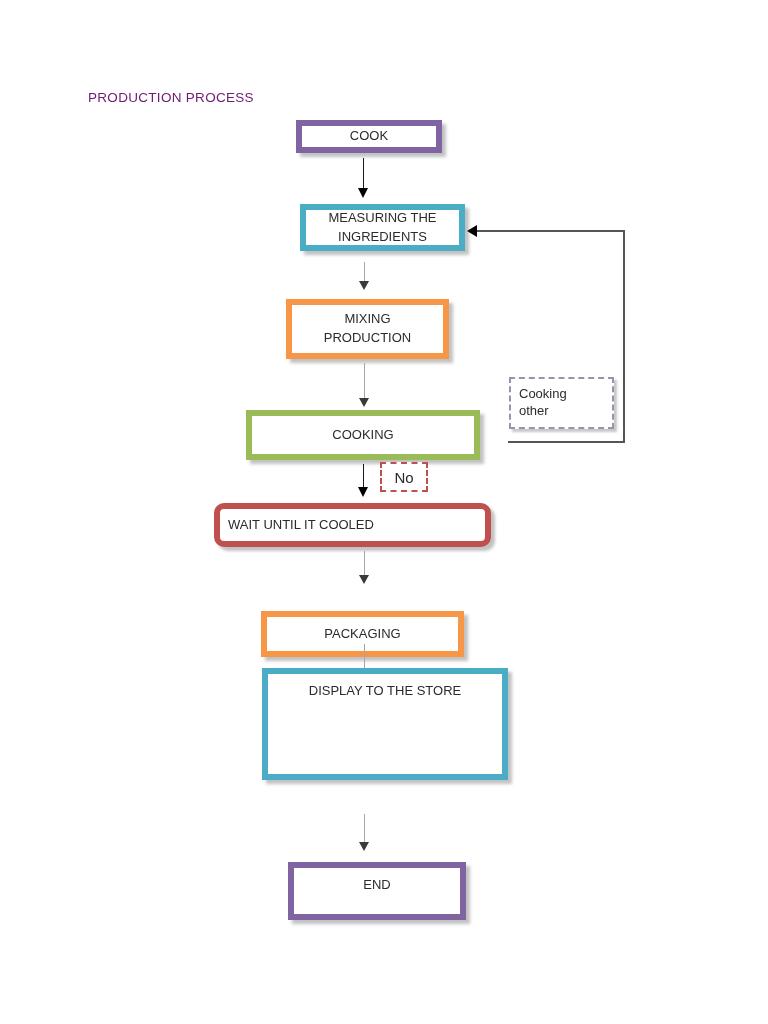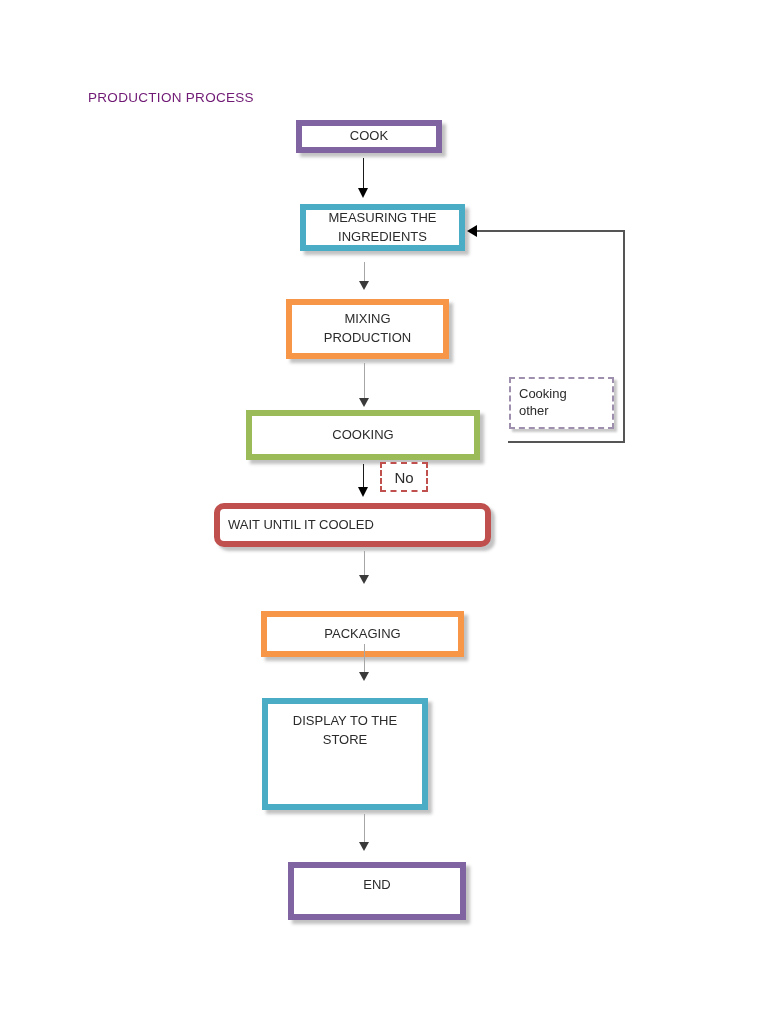--- a/index.html
+++ b/index.html
@@ -163,21 +163,21 @@
   <div class="conn vline-light" style="left:364px; top:551px; height:28px;"></div>
   <div class="arrowhead-down light" style="left:359px; top:575px;"></div>
 
   <div class="node center-mid" style="left:261px; top:594px; width:203px; height:46px; border-color:#F79646;margin-top:17px;">
     <span class="node-label">PACKAGING</span>
   </div>
 
   <div class="conn vline-light" style="left:364px; top:644px; height:32px;"></div>
   <div class="arrowhead-down light" style="left:359px; top:672px;"></div>
 
-  <div class="node center-top" style="left:262px; top:698px; width:166px; height:112px; border-color:#4BACC6;">
+  <div class="node center-top" style="left:262px; top:668px; width:246px; height:112px; border-color:#4BACC6;">
     <span class="node-label">DISPLAY TO THE STORE</span>
   </div>
 
   <div class="conn vline-light" style="left:364px; top:814px; height:32px;"></div>
   <div class="arrowhead-down light" style="left:359px; top:842px;"></div>
 
   <div class="node center-top" style="left:288px; top:862px; width:178px; height:58px; border-color:#8064A2;">
     <span class="node-label">END</span>
   </div>
 

